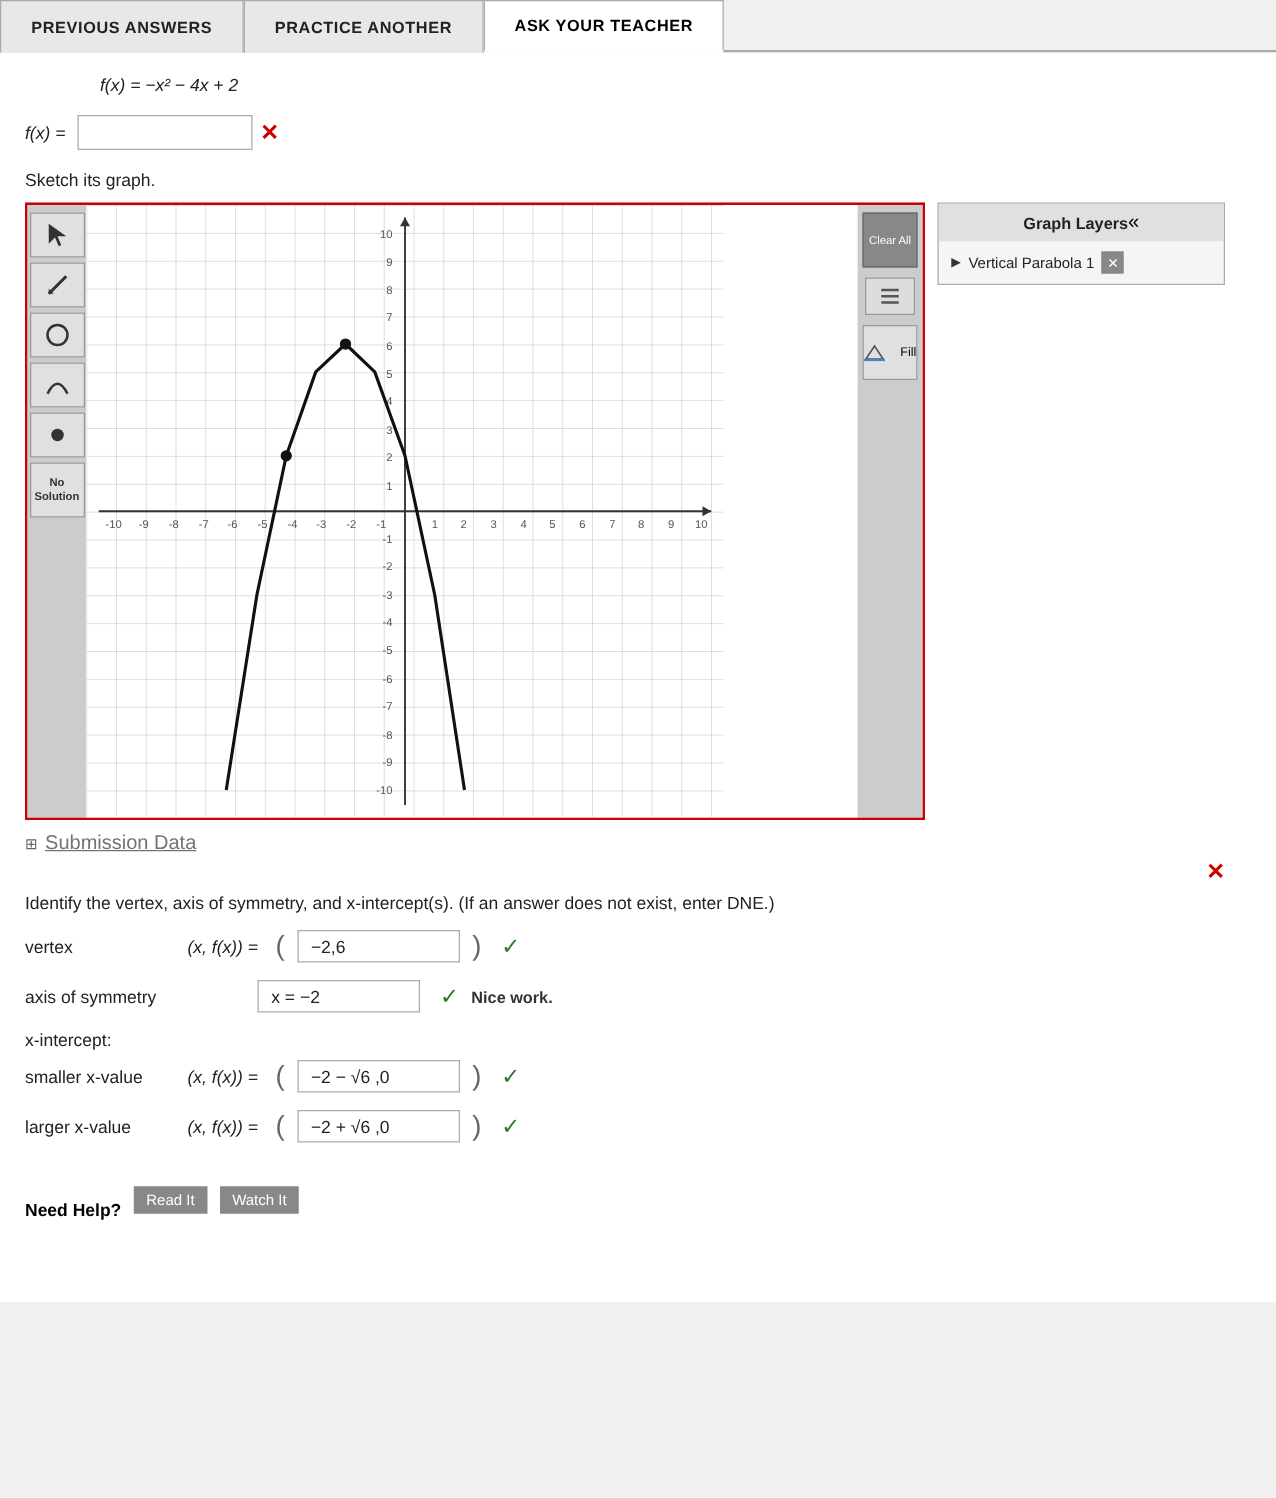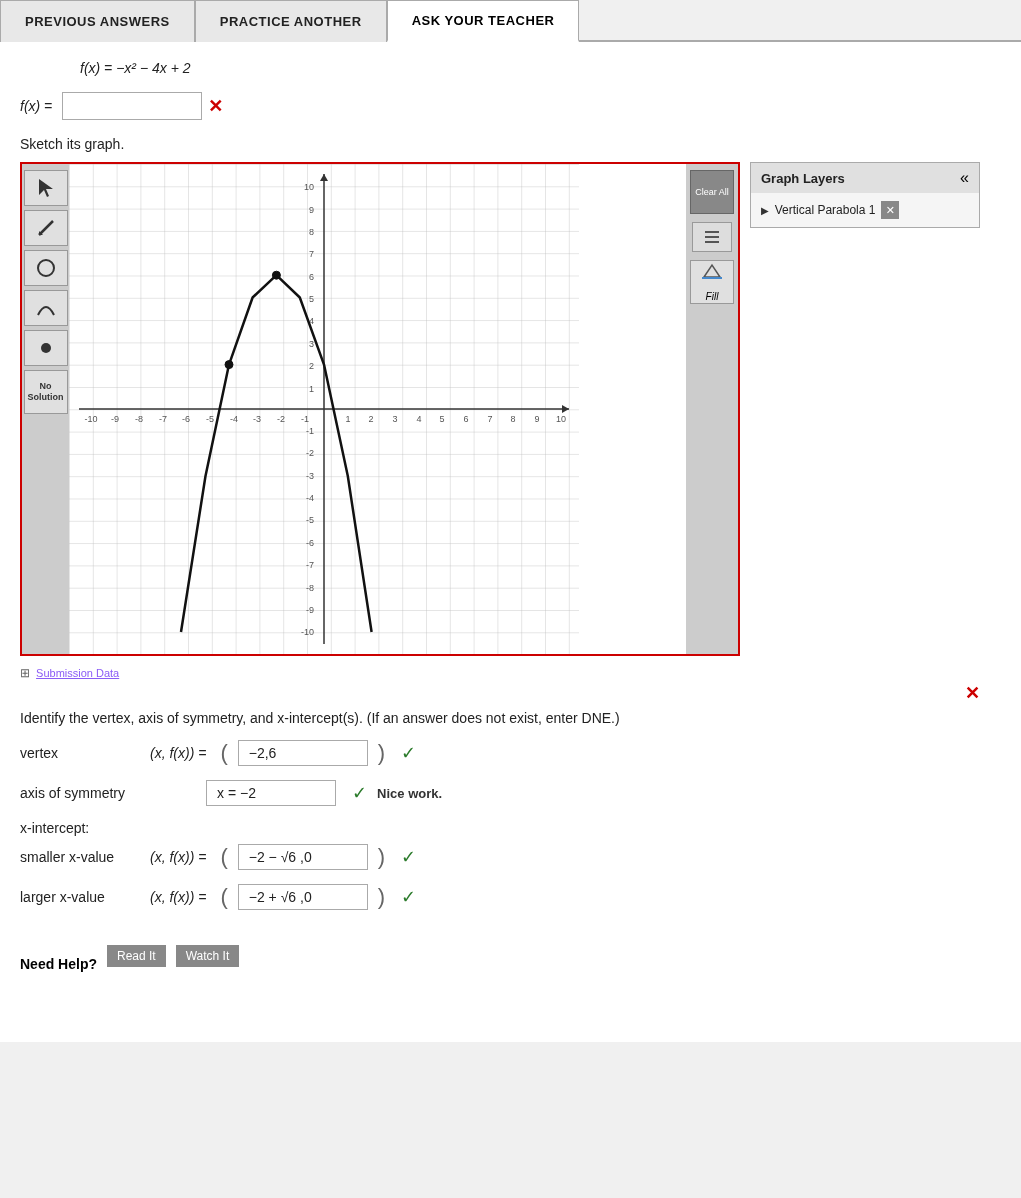--- a/index.html
+++ b/index.html
@@ -142,43 +142,42 @@
       padding: 2px;
     }
     .fill-btn {
       background: #e0e0e0;
       border: 1px solid #999;
       font-size: 11px;
       width: 44px;
       height: 44px;
       cursor: pointer;
       display: flex;
-      flex-direction: column;
+      flex-direction: row;
       align-items: center;
       justify-content: center;
       gap: 12px;
-      font-style: italic;
     }
     .graph-layers-panel {
       position: absolute;
       right: -240px;
       top: 0;
       width: 230px;
       background: #f5f5f5;
       border: 1px solid #aaa;
       padding: 0;
     }
     .graph-layers-header {
       background: #e0e0e0;
       padding: 6px 10px;
       font-weight: bold;
       font-size: 13px;
       display: flex;
       align-items: center;
-      justify-content: space-between;
+      justify-content: center;
     }
     .graph-layers-item {
       padding: 8px 10px;
       font-size: 13px;
       display: flex;
       align-items: center;
       gap: 6px;
     }
     .triangle-icon {
       font-size: 10px;
@@ -207,22 +206,22 @@
       display: flex;
       align-items: center;
       gap: 6px;
       margin: 8px 0 6px 0;
     }
     .submission-icon {
       color: #666;
       font-size: 12px;
     }
     .submission-link {
-      color: #8b5cf6;
-      font-size: 11px;
+      color: #737373;
+      font-size: 16px;
       text-decoration: underline;
       cursor: pointer;
     }
     .identify-section {
       margin-top: 20px;
     }
     .identify-title {
       font-size: 14px;
       margin-bottom: 14px;
       color: #222;

